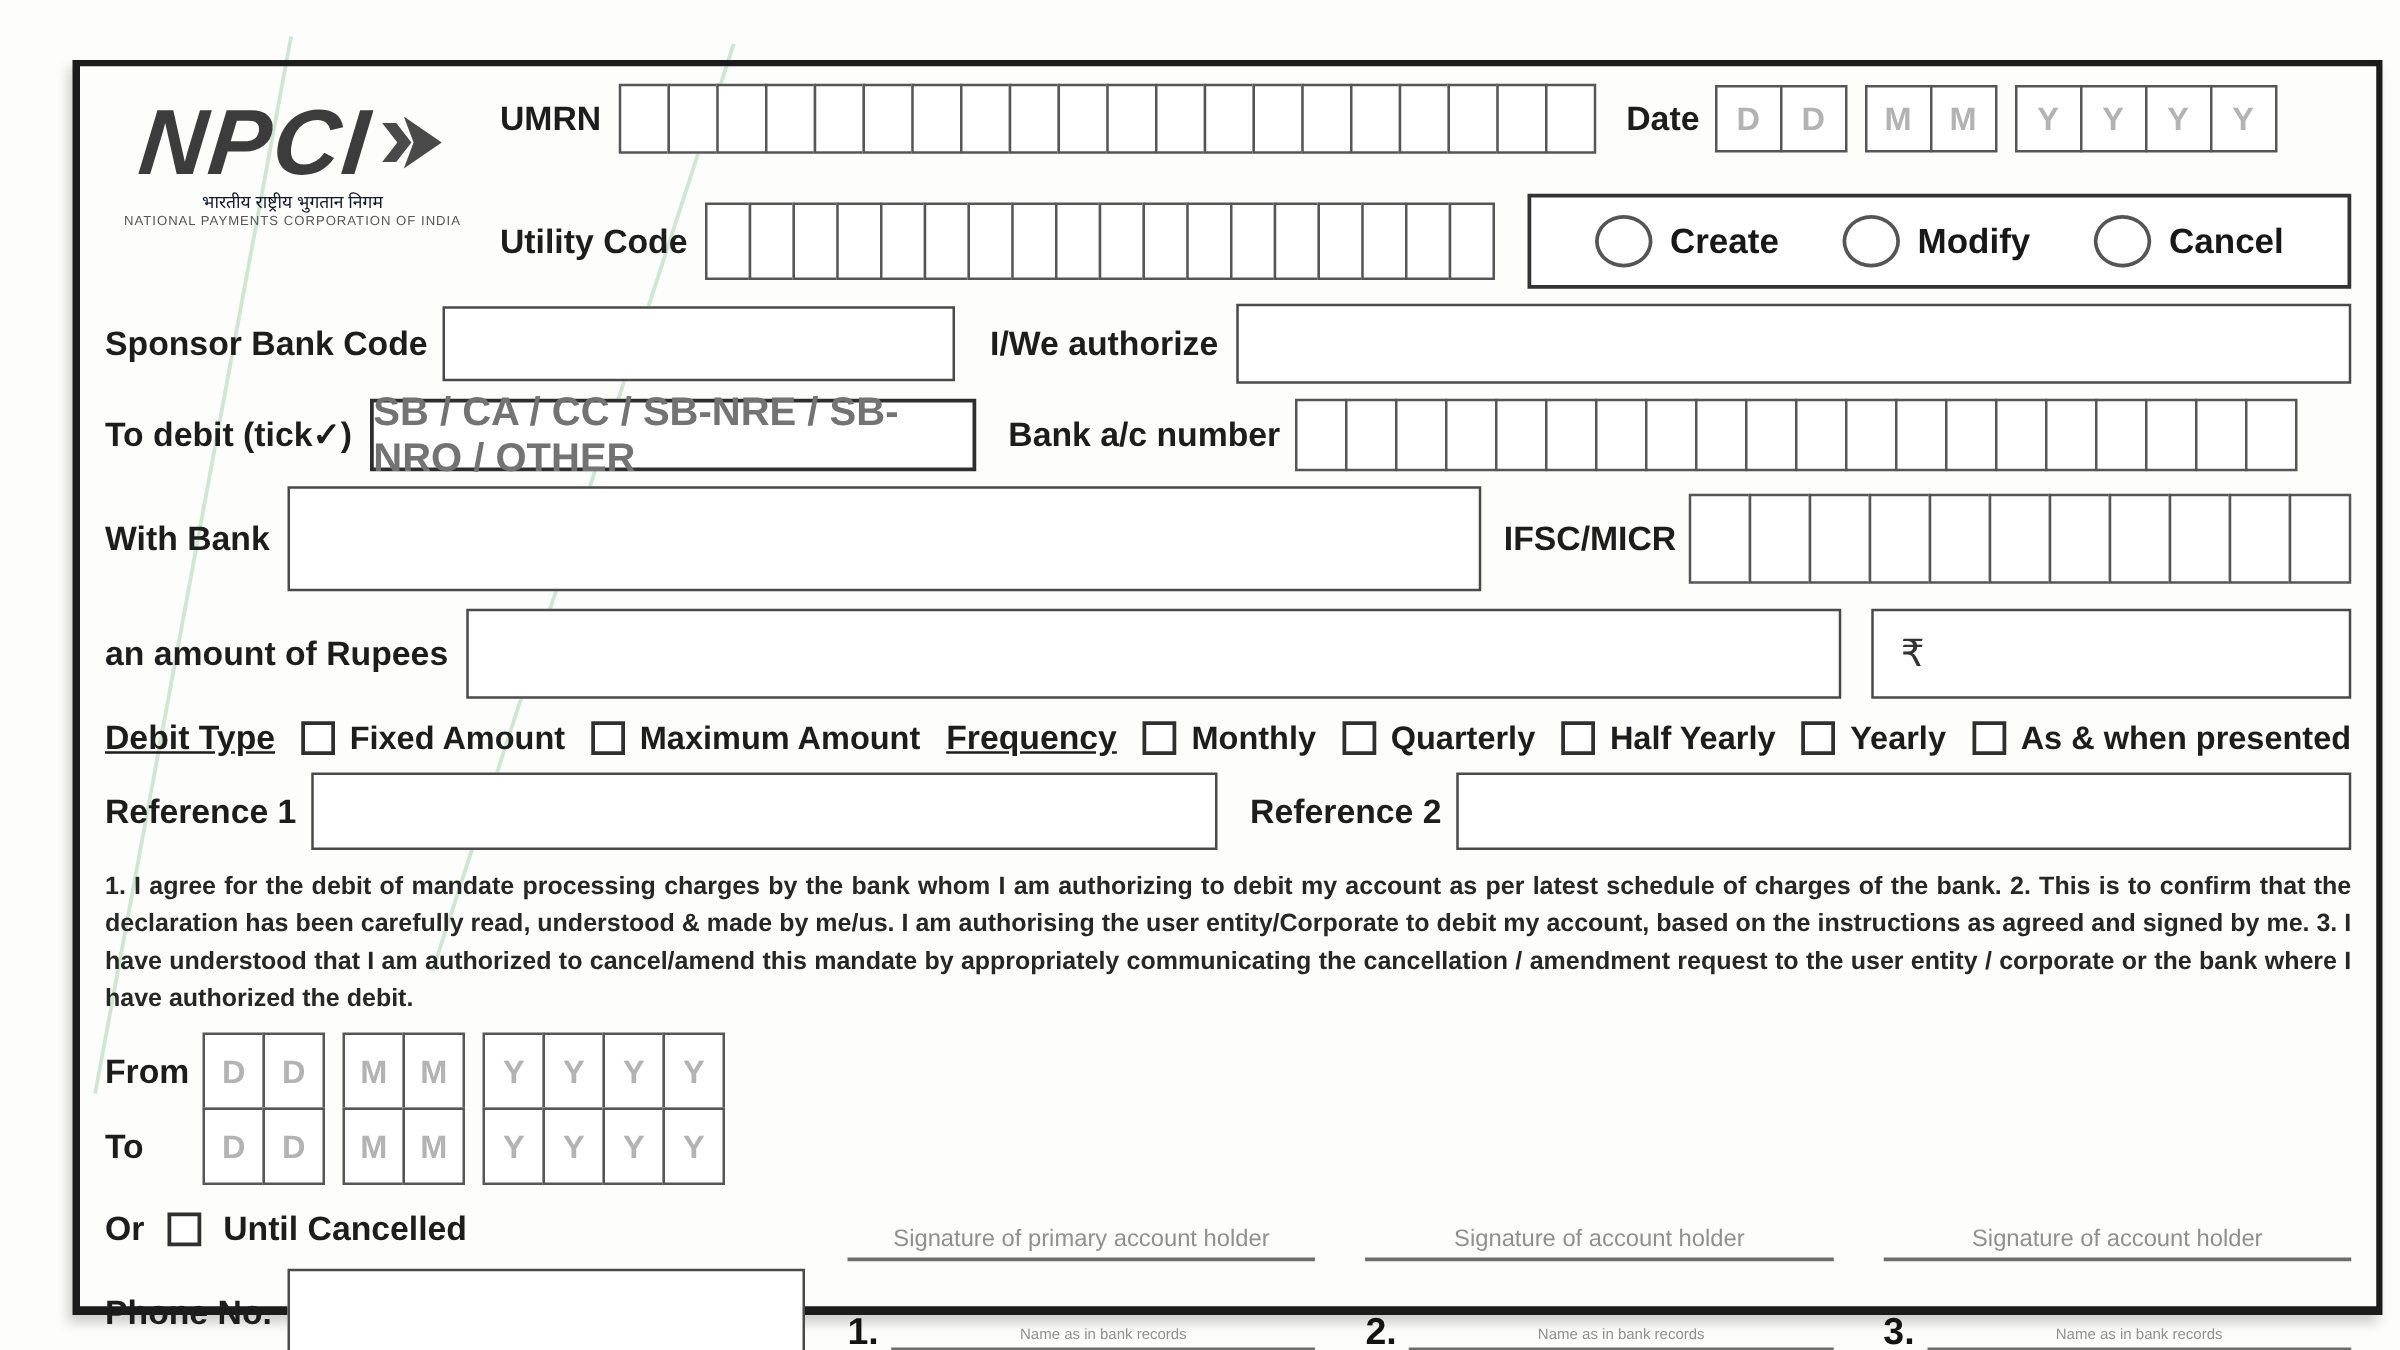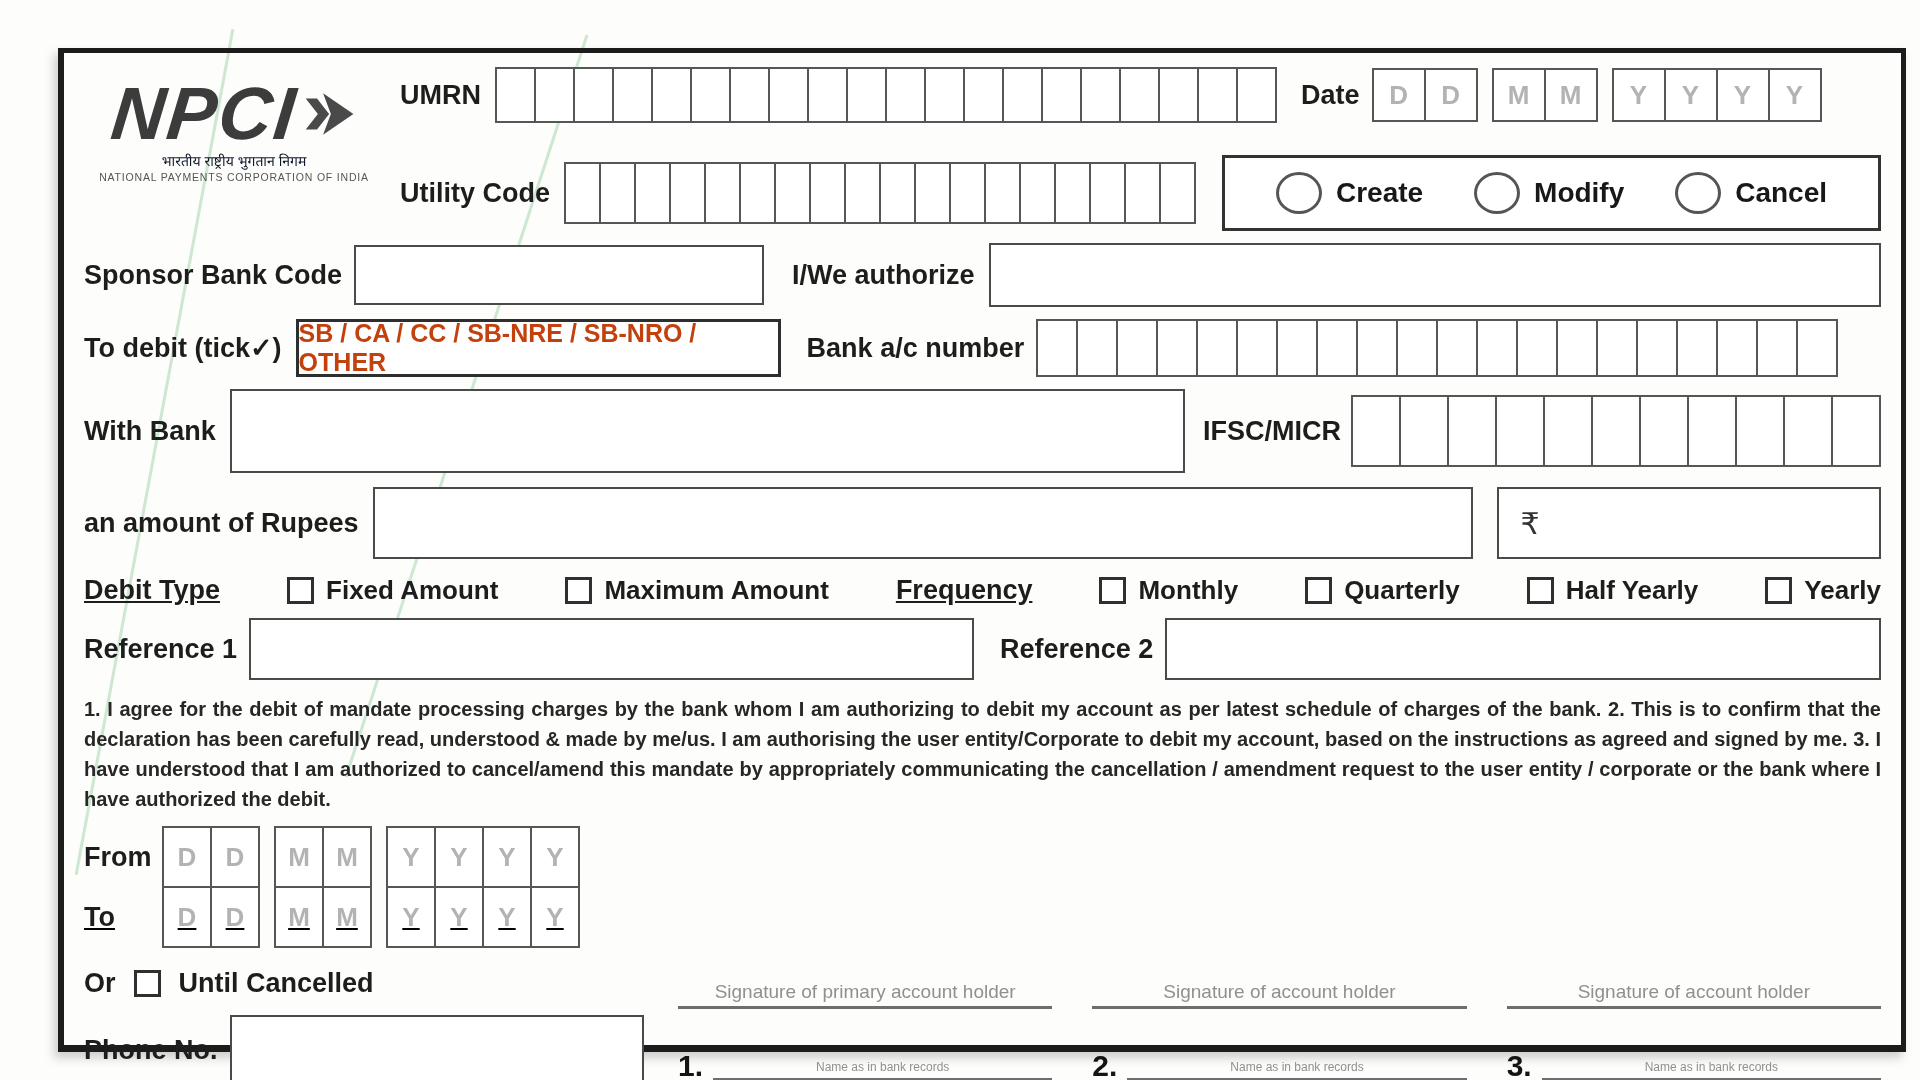--- a/index.html
+++ b/index.html
@@ -60,21 +60,21 @@
 
   
   .sponsor-row { margin-top:12px; }
   .sponsor-box { width:410px; height:60px; margin-left:12px; }
   .authorize-lbl { margin-left:28px; }
   .authorize-box { flex:1; height:64px; margin-left:14px; }
 
   .todebit-row { margin-top:12px; }
   .types-box { width:485px; height:58px; border:3px solid #2e2e2e; background:#fff; margin-left:14px;
                display:flex; align-items:center; justify-content:center;
-               font-size:25px; font-weight:700; color:#c2410c; }
+               font-size:32px; font-weight:700; color:#737373; }
   .bankac-lbl { margin-left:26px; }
 
   .withbank-row { margin-top:12px; }
   .withbank-box { flex:1; height:84px; margin-left:14px; }
   .ifsc-lbl { margin-left:18px; }
 
   .amount-row { margin-top:14px; }
   .amount-box { width:1100px; height:72px; margin-left:14px; }
   .rupee-box { flex:1; height:72px; margin-left:24px; display:flex; align-items:center; padding-left:22px; }
   .rupee { font-family:"DejaVu Sans", sans-serif; font-size:30px; color:#333; }
@@ -89,21 +89,21 @@
   .ref2-lbl { margin-left:26px; }
   .ref2-box { flex:1; height:62px; margin-left:12px; }
 
   .terms { margin-top:14px; font-size:20px; font-weight:700; color:#272727;
            line-height:1.5; text-align:justify; }
 
   
   .bottom-section { margin-top:12px; display:flex; align-items:stretch; }
   .bottom-left { width:560px; flex:none; }
   .period-row { display:flex; align-items:center; }
-  .period-row + .period-row { margin-top:-2px;text-decoration:underline; }
+  .period-row + .period-row { margin-top:-2px; }
   .plabel { width:78px; font-size:27px; font-weight:600; color:#1d1d1d; }
   .period-grid { --cw:50px; --ch:62px; }
 
   .or-row { margin-top:20px; display:flex; align-items:center; gap:18px;
             font-size:27px; font-weight:600; color:#1d1d1d; }
   .phone-row { margin-top:16px; display:flex; align-items:center; }
   .phone-box { width:415px; height:70px; margin-left:12px; }
 
   .sig-area { flex:1; display:flex; gap:40px; margin-left:34px; align-items:flex-end; padding-bottom:4px; }
   .sig-col { flex:1; display:flex; flex-direction:column; justify-content:flex-end; }
@@ -302,20 +302,24 @@
         <span>Quarterly</span>
       </span>
       <span class="opt-pair">
         <span class="cb"></span>
         <span>Half Yearly</span>
       </span>
       <span class="opt-pair">
         <span class="cb"></span>
         <span>Yearly</span>
       </span>
+      <span class="opt-pair">
+        <span class="cb"></span>
+        <span>As &amp; when presented</span>
+      </span>
     </div>
 
     <div class="row ref-row">
       <span class="lbl">Reference 1</span>
       <div class="input-box ref1-box"></div>
       <span class="lbl ref2-lbl">Reference 2</span>
       <div class="input-box ref2-box"></div>
     </div>
 
     <div class="terms">1. I agree for the debit of mandate processing charges by the bank whom I am authorizing to debit my account as per latest schedule of charges of the bank. 2. This is to confirm that the declaration has been carefully read, understood &amp; made by me/us. I am authorising the user entity/Corporate to debit my account, based on the instructions as agreed and signed by me.  3. I have understood that I am authorized to cancel/amend this mandate by appropriately communicating the cancellation / amendment request to the user entity / corporate or the bank where  I have authorized the debit.</div>

